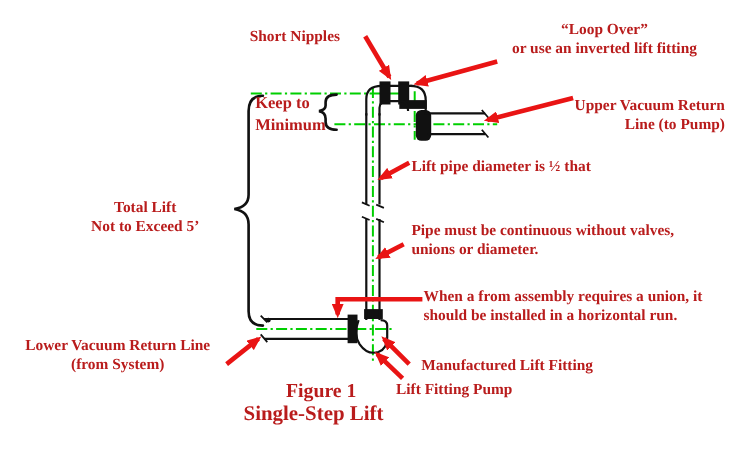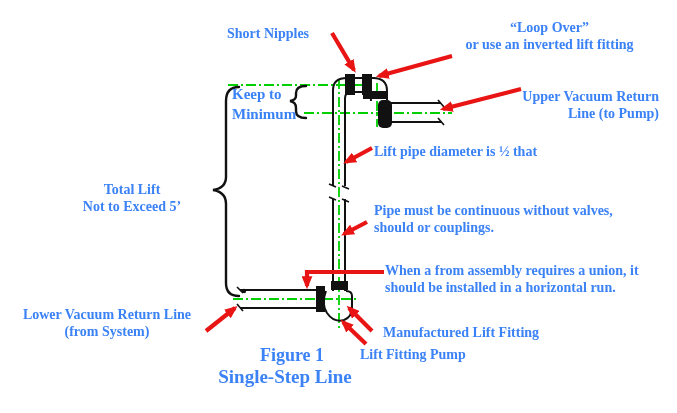--- a/index.html
+++ b/index.html
@@ -7,21 +7,21 @@
     --red:#e91414;
     --black:#111111;
   }
   html,body{margin:0;padding:0;background:#ffffff;}
   .stage{
     position:relative;width:677px;height:413px;background:#ffffff;overflow:hidden;
     font-family:"Liberation Serif","DejaVu Serif",serif;
   }
   .stage svg{position:absolute;left:0;top:0;}
   .lbl{
-    position:absolute;font-weight:bold;color:#3b82f6;font-size:14px;line-height:1.22;
+    position:absolute;font-weight:bold;color:#b91c1c;font-size:14px;line-height:1.22;
     white-space:nowrap;
   }
   .center{text-align:center;}
   .small{font-size:15px;line-height:1.3;}
   .fig-num{font-size:18px;}
   .fig-title{font-size:19px;}
   
   .centerline{stroke:var(--green);stroke-width:1.8;fill:none;stroke-dasharray:10 3 2 3;}
   .pipe{stroke:var(--black);stroke-width:2;fill:none;}
   .band{fill:var(--black);stroke:none;}
@@ -120,21 +120,21 @@
     <div>Total Lift</div>
     <div>Not to Exceed 5’</div>
   </div>
 
   <div class="lbl" style="left:374px;top:143px;">
     <div>Lift pipe diameter is ½ that</div>
   </div>
 
   <div class="lbl" style="left:374px;top:202px;">
     <div>Pipe must be continuous without valves,</div>
-    <div>should or couplings.</div>
+    <div>unions or diameter.</div>
   </div>
 
   <div class="lbl" style="left:385px;top:262px;">
     <div>When a from assembly requires a union, it</div>
     <div>should be installed in a horizontal run.</div>
   </div>
 
   <div class="lbl center" style="left:8px;top:306px;width:198px;">
     <div>Lower Vacuum Return Line</div>
     <div>(from System)</div>
@@ -146,16 +146,16 @@
 
   <div class="lbl" style="left:360px;top:346px;">
     <div>Lift Fitting Pump</div>
   </div>
 
   <div class="lbl center fig-num" style="left:240px;top:345px;width:104px;">
     <div>Figure 1</div>
   </div>
 
   <div class="lbl center fig-title" style="left:178px;top:365px;width:214px;">
-    <div>Single-Step Line</div>
+    <div>Single-Step Lift</div>
   </div>
 
 </div>
 
 </body></html>

